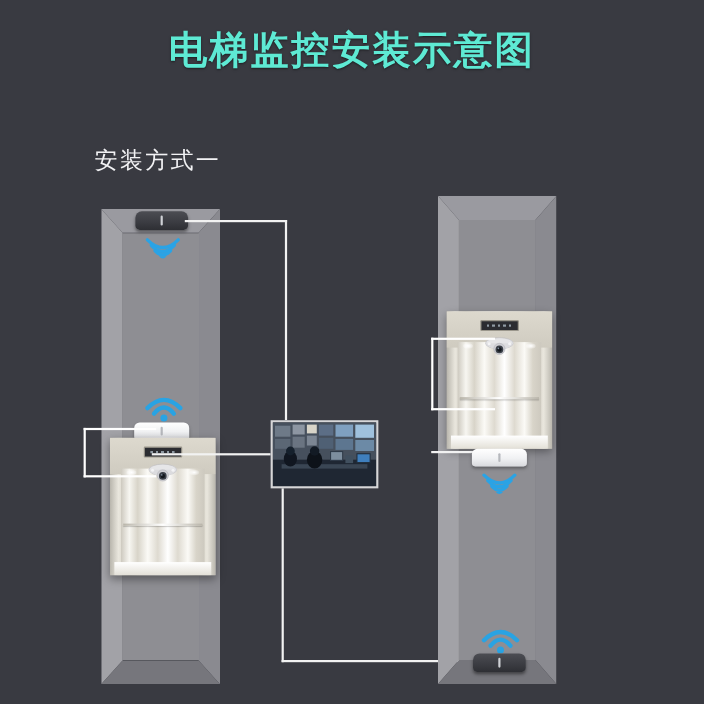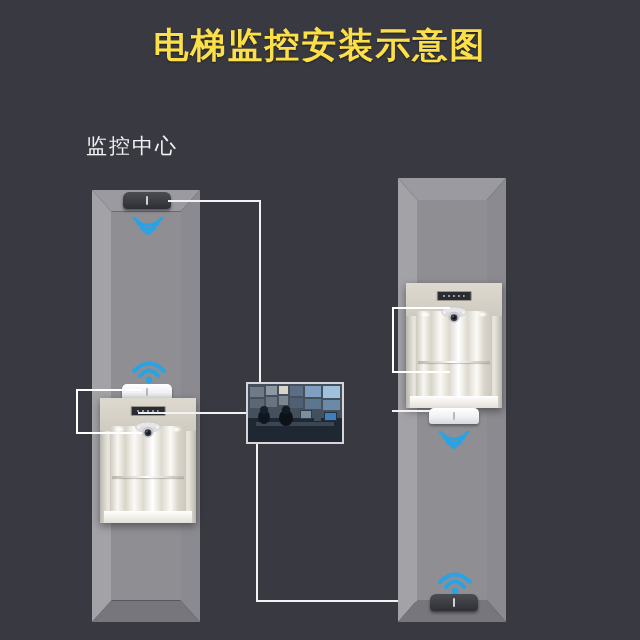--- a/index.html
+++ b/index.html
@@ -21,21 +21,21 @@
     background: #393a41;
   }
 
   
   .title {
     position: absolute;
     top: 22px;
     left: 0;
     width: 640px;
     text-align: center;
-    color: #fde047;
+    color: #5eead4;
     font-size: 35px;
     font-weight: bold;
     letter-spacing: 2px;
     text-shadow: 0 1px 2px rgba(0,0,0,.5);
   }
 
   
   .method-label {
     position: absolute;
     color: #f2f2f4;
@@ -253,21 +253,21 @@
     white-space: nowrap;
   }
 </style>
 </head>
 <body>
 
 <div id="stage">
 
   <div class="title">电梯监控安装示意图</div>
 
-  <div class="method-label m1">监控中心</div>
+  <div class="method-label m1">安装方式一</div>
 
 
   <div class="shaft" id="shaft1">
     <div class="wall-t"></div>
     <div class="wall-l"></div>
     <div class="wall-r"></div>
     <div class="wall-b"></div>
     <div class="back"></div>
   </div>
 

